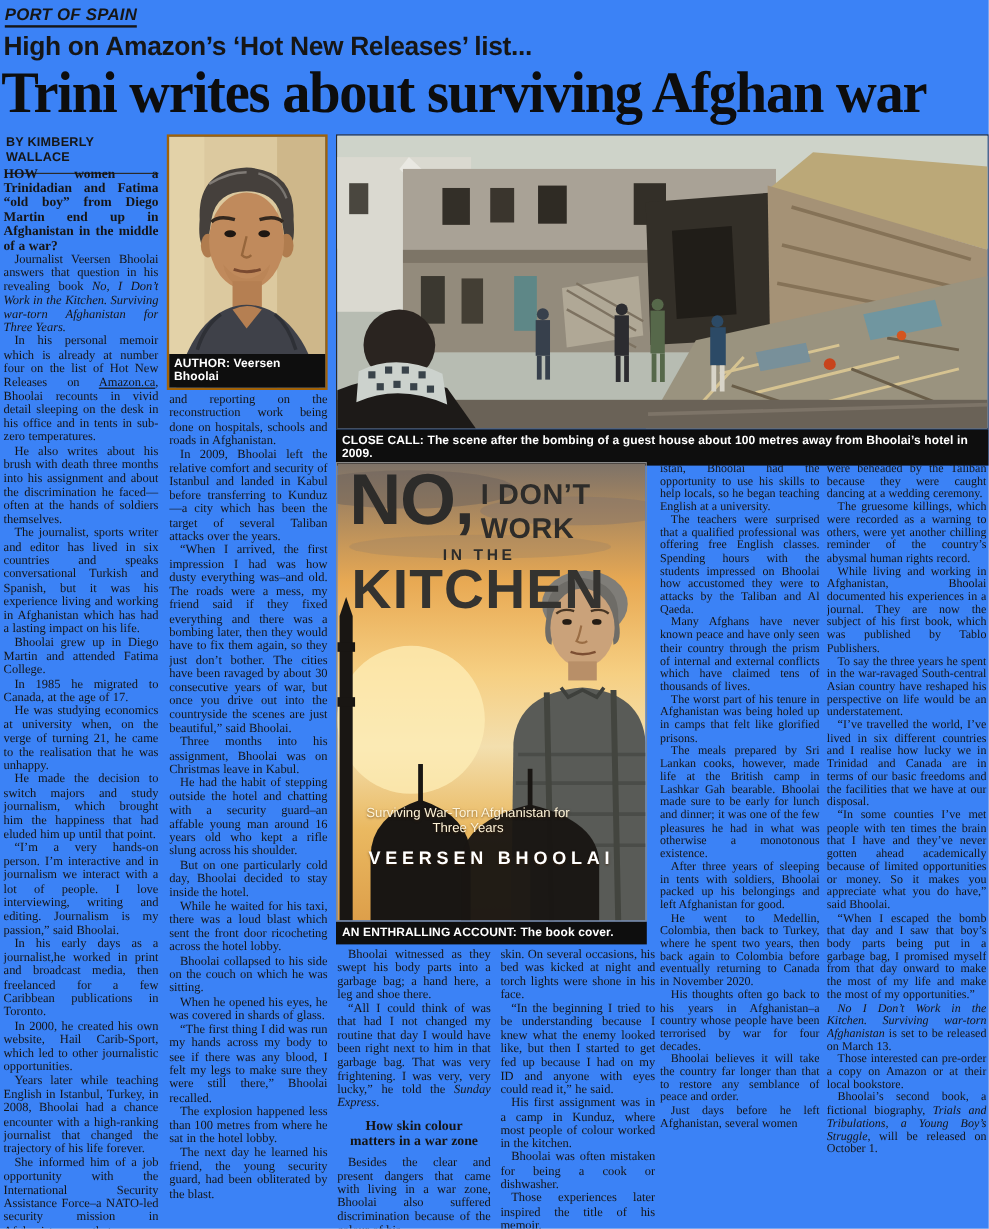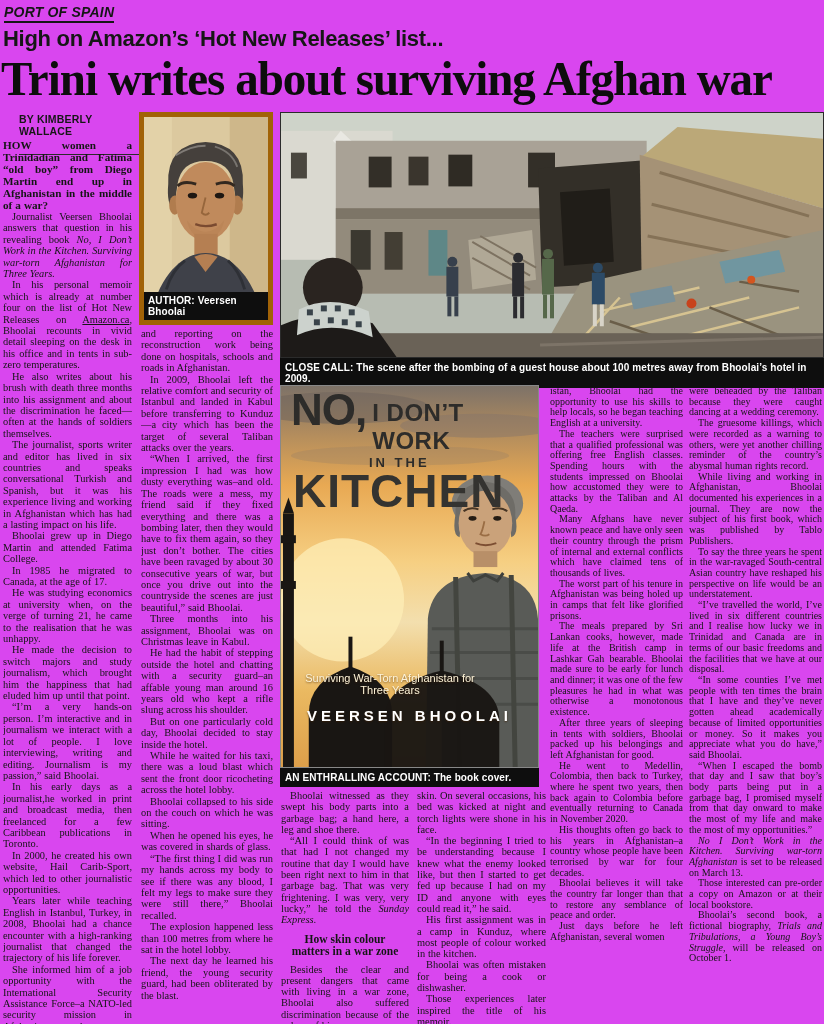--- a/index.html
+++ b/index.html
@@ -1,30 +1,30 @@
 <!DOCTYPE html>
 <html><head>
 <meta charset="utf-8">
 <style>
   html,body{margin:0;padding:0;background:#e8e8e8;}
-  .page{position:relative;width:824px;height:1024px;background:#d946ef;margin:0 auto;
+  .page{position:relative;width:824px;height:1024px;background:#3b82f6;margin:0 auto;
         font-family:"Liberation Serif",serif;color:#151515;overflow:hidden;}
 
   
   .kicker{position:absolute;left:4px;top:4px;font:italic bold 14px "Liberation Sans",sans-serif;
           letter-spacing:.2px;border-bottom:2px solid #161616;padding-bottom:1px;color:#161616;}
   .overline{position:absolute;left:3px;top:26px;font:bold 22px "Liberation Sans",sans-serif;
             letter-spacing:-.3px;color:#161616;white-space:nowrap;}
   .headline{position:absolute;left:1px;top:50px;width:824px;font-family:"Liberation Serif",serif;
             font-weight:bold;font-size:47px;letter-spacing:-1px;white-space:nowrap;color:#0d0d0d;
             transform:scaleY(1.04);transform-origin:top left;}
 
-  .byline{position:absolute;left:19px;top:113px;width:127px;
+  .byline{position:absolute;left:5px;top:113px;width:127px;
           font:bold 10.5px "Liberation Sans",sans-serif;letter-spacing:.2px;
-          border-bottom:1.5px solid #2a2a2a;padding-bottom:17px;color:#161616;}
+          border-bottom:1.5px solid #2a2a2a;padding-bottom:7px;color:#161616;}
 
   
   .col{position:absolute;text-align:justify;font-size:10.4px;line-height:11.4px;
        word-spacing:.2px;overflow:hidden;}
   .col1{left:3px;   top:139px;width:129px;height:885px;}
   .col2{left:141px; top:328px;width:132px;height:696px;}
   .col3{left:281px; top:790px;width:128px;height:234px;line-height:11.3px;}
   .col4{left:417px; top:790px;width:129px;height:234px;line-height:11.3px;}
   .col5{left:550px; top:386px;width:133px;height:638px;font-size:10px;line-height:10.7px;}
   .col6{left:689px; top:386px;width:133px;height:638px;font-size:10px;line-height:10.7px;}
@@ -32,34 +32,34 @@
   .para.ni{text-indent:0;}
   .para.lead{font-weight:bold;text-indent:0;font-size:11.2px;line-height:12px;}
   .para.subhead{font-weight:bold;text-indent:0;text-align:center;font-size:11.5px;
                 line-height:12.5px;margin:7px 4px 6px 4px;}
 
   
   figure{margin:0;padding:0;}
   .photocap{background:#0e0e0e;color:#ffffff;font:bold 10px "Liberation Sans",sans-serif;
             padding:4px 5px 4px 5px;letter-spacing:.1px;}
   .author-photo{position:absolute;left:139px;top:112px;width:134px;height:213px;
-                border:5px solid #a16207;box-sizing:border-box;}
+                border:2px solid #a16207;box-sizing:border-box;}
   .author-photo svg{display:block;width:100%;height:100%;}
   .author-photo .photocap{position:absolute;left:0;right:0;bottom:0;padding:3px 4px;}
 
   .bomb-photo{position:absolute;left:280px;top:112px;width:544px;box-sizing:border-box;}
   .bomb-photo svg{display:block;width:544px;height:246px;border:1px solid #2b2b2b;box-sizing:border-box;}
 
   .book{position:absolute;left:280px;top:385px;width:259px;}
   .cover{position:relative;width:259px;height:383px;overflow:hidden;border:1px solid #888;box-sizing:border-box;}
   .cover svg{position:absolute;left:0;top:0;width:100%;height:100%;}
   .bk-text{position:absolute;left:0;top:0;width:100%;font-family:"Liberation Sans",sans-serif;
            font-weight:bold;color:#2d2c2a;}
   .bk-line1{display:flex;align-items:flex-start;padding:4px 0 0 10px;}
-  .bk-no{font-size:44px;line-height:.9;letter-spacing:-1px;}
+  .bk-no{font-size:60px;line-height:.9;letter-spacing:-1px;}
   .bk-work{font-size:24px;margin-top:9px;margin-left:6px;letter-spacing:.5px;}
   .bk-inthe{font-size:13px;letter-spacing:3px;margin:0 0 0 88px;}
   .bk-kitchen{font-size:46px;line-height:.95;letter-spacing:1px;margin:0 0 0 12px;color:#343330;}
   .bk-subtitle{position:absolute;left:14px;top:286px;width:190px;text-align:center;
                font:11px "Liberation Sans",sans-serif;color:#fdf3d8;
                text-shadow:0 1px 2px rgba(60,30,0,.6);}
   .bk-author{position:absolute;left:0;top:321px;width:100%;text-align:center;
              font:bold 15px "Liberation Sans",sans-serif;letter-spacing:4px;color:#ffffff;
              text-shadow:0 1px 2px rgba(60,30,0,.65);}
 </style>

